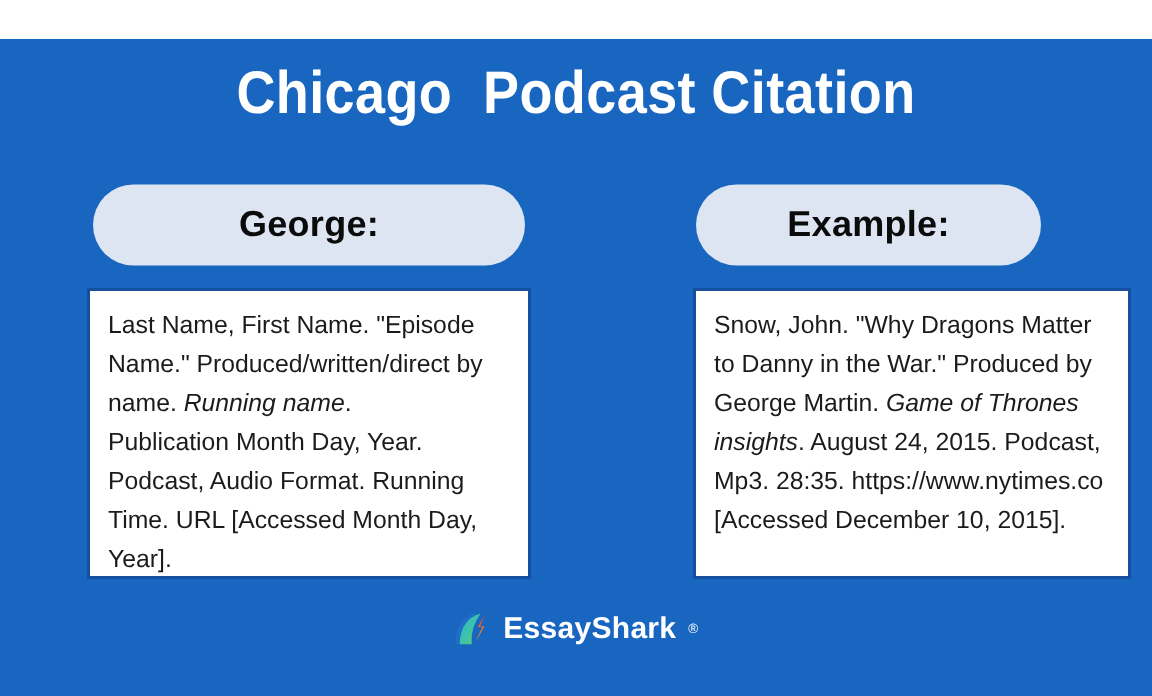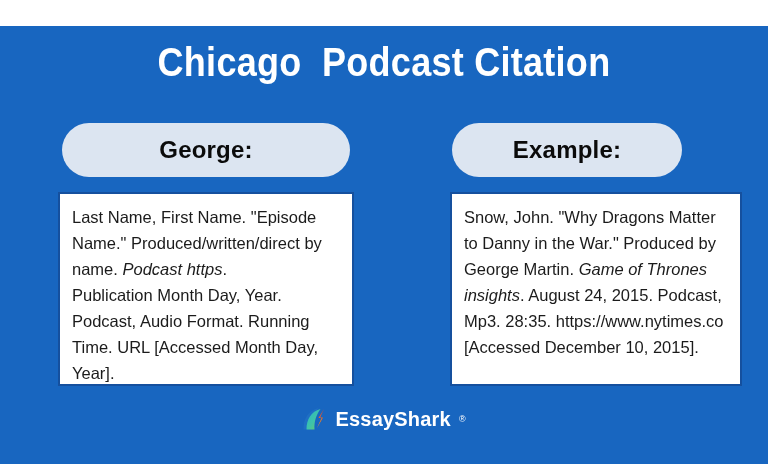--- a/index.html
+++ b/index.html
@@ -39,21 +39,21 @@
     transform-origin: 50% 50%;
     white-space: pre;
   }
 
   
   .column {
     position: absolute;
     top: 97px;
   }
   .column.left  { left: 62px;  width: 288px; }
-  .column.right { left: 420px; width: 230px; padding-left: 32px; }
+  .column.right { left: 432px; width: 230px; padding-left: 32px; }
 
   
   .pill {
     height: 54px;
     border-radius: 27px;
     background: #dce5f1;
     display: flex;
     align-items: center;
     justify-content: center;
     box-sizing: border-box;
@@ -124,21 +124,21 @@
 
   <div class="title">Chicago  Podcast Citation</div>
 
   <div class="column left">
 
     <div class="pill">
       <span class="pill-label">George:</span>
     </div>
 
     <div class="card">
-      <div class="card-text" id="format-body"><span>Last Name, First Name. "Episode </span><span>Name." Produced/written/direct </span><span>by name. </span><em>Podcast https</em><span>.
+      <div class="card-text" id="format-body"><span>Last Name, First Name. "Episode </span><span>Name." Produced/written/direct </span><span>by name. </span><em>Running name</em><span>.
 Publication Month Day, Year. Podcast, Audio Format. Running Time. URL [Accessed Month Day, Year].</span></div>
     </div>
   </div>
 
   <div class="column right">
 
     <div class="pill">
       <span class="pill-label">Example:</span>
     </div>
 

